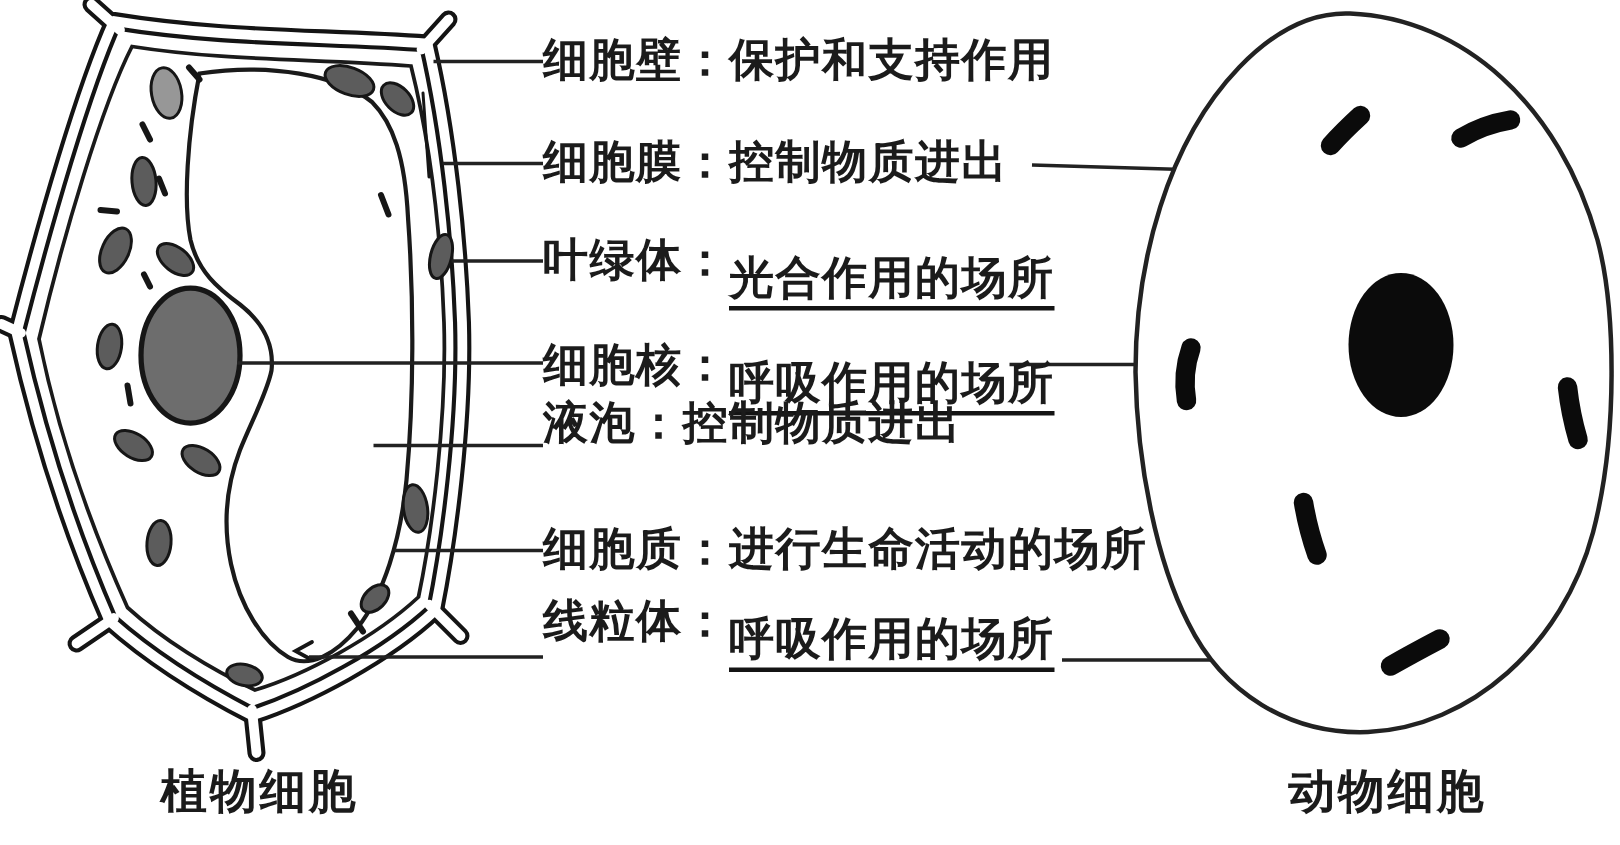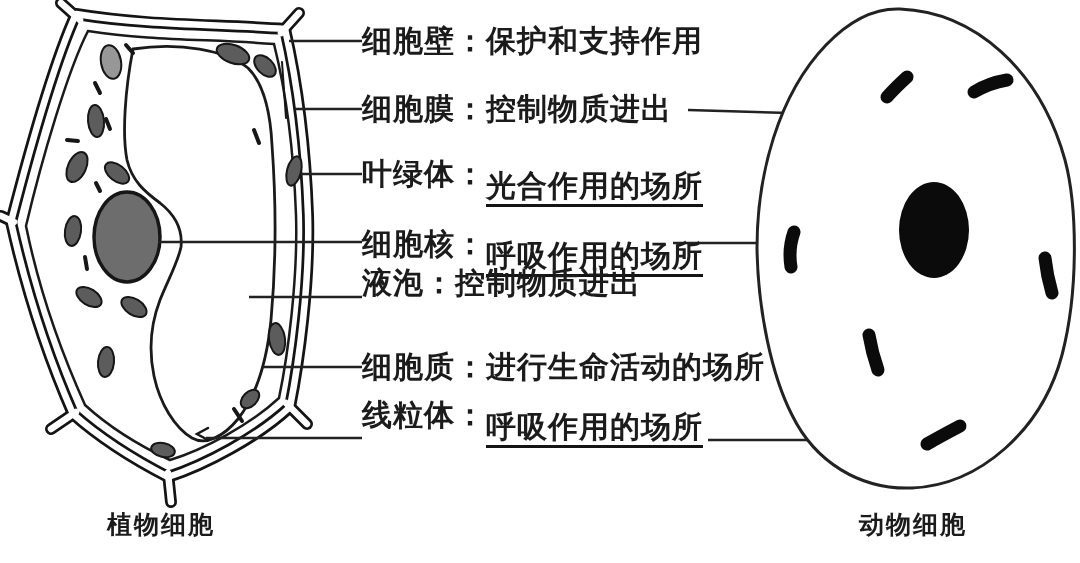--- a/index.html
+++ b/index.html
@@ -8,21 +8,21 @@
     font-family:"Liberation Serif","DejaVu Serif",serif;color:#1b1b1b;
   }
   #art{position:absolute;left:0;top:0;width:1080px;height:563px;}
   .label-row{
     position:absolute;left:362px;height:42px;display:flex;align-items:center;
     font-size:30px;font-weight:bold;letter-spacing:1px;white-space:nowrap;line-height:1;
   }
   .label-row .desc{margin-left:0px;}
   .label-row .desc.u{border-bottom:3px solid #141414;padding-bottom:3px;margin-top:30px;}
   .caption{
-    position:absolute;font-size:25px;font-weight:bold;letter-spacing:2px;
+    position:absolute;font-size:31px;font-weight:bold;letter-spacing:2px;
     white-space:nowrap;line-height:1;
   }
 </style>
 </head>
 <body>
 
 <div id="stage">
 
   <svg id="art" viewBox="0 0 1080 563">
 

